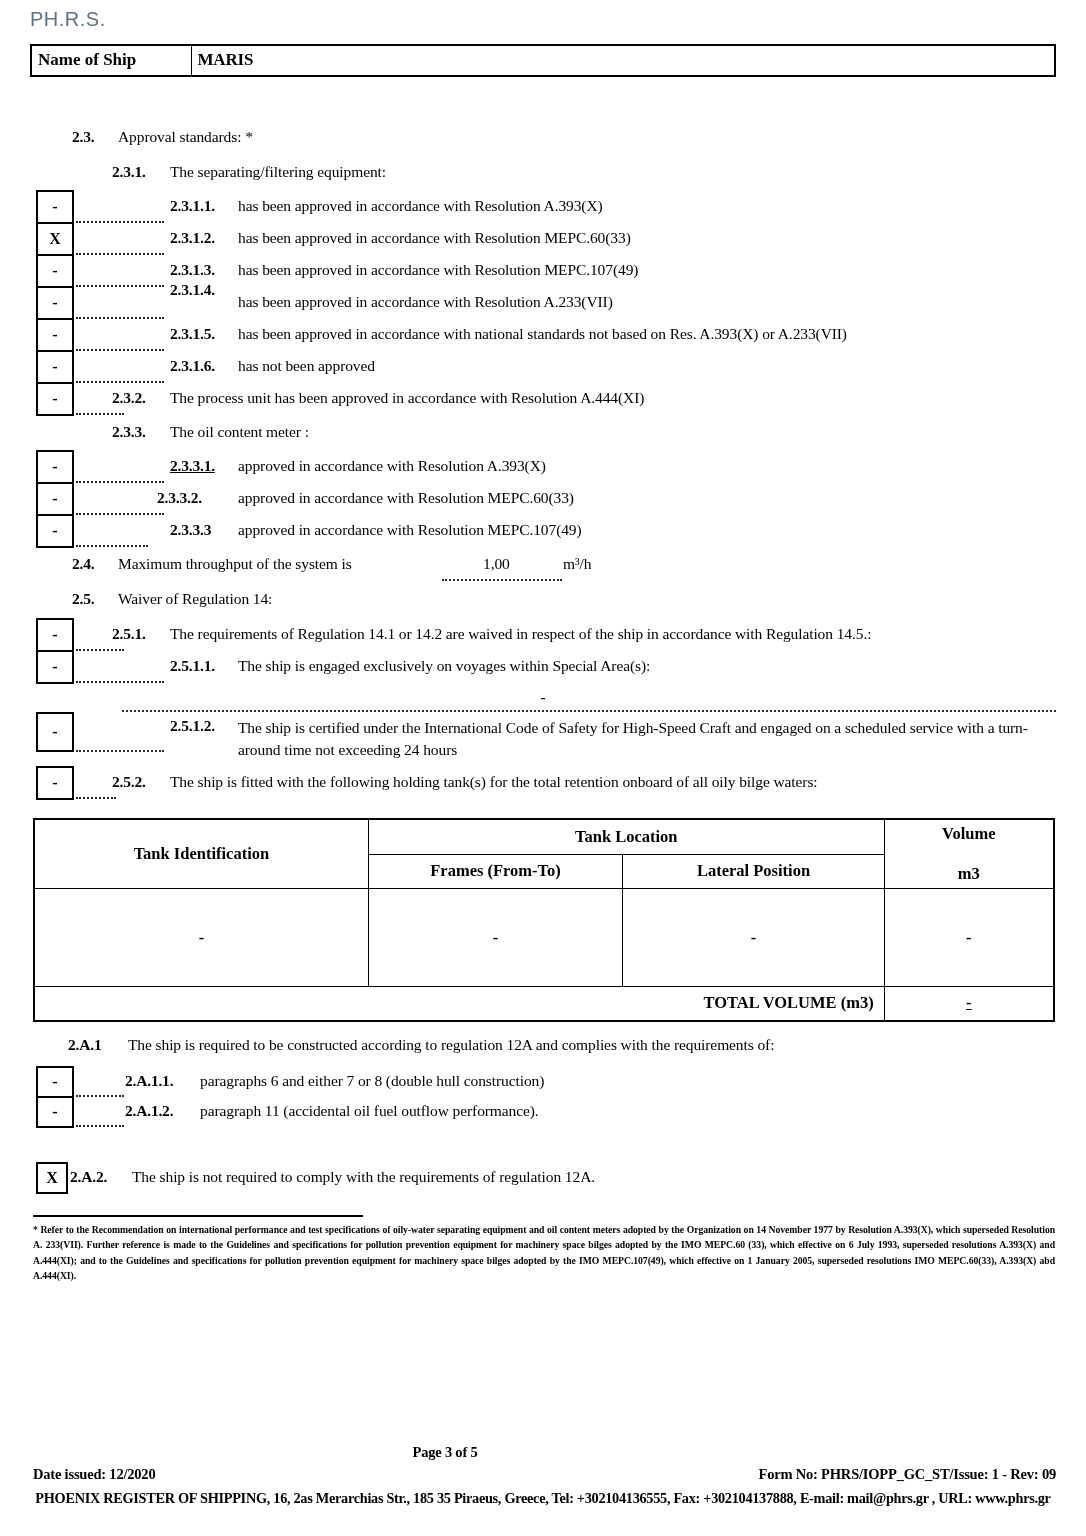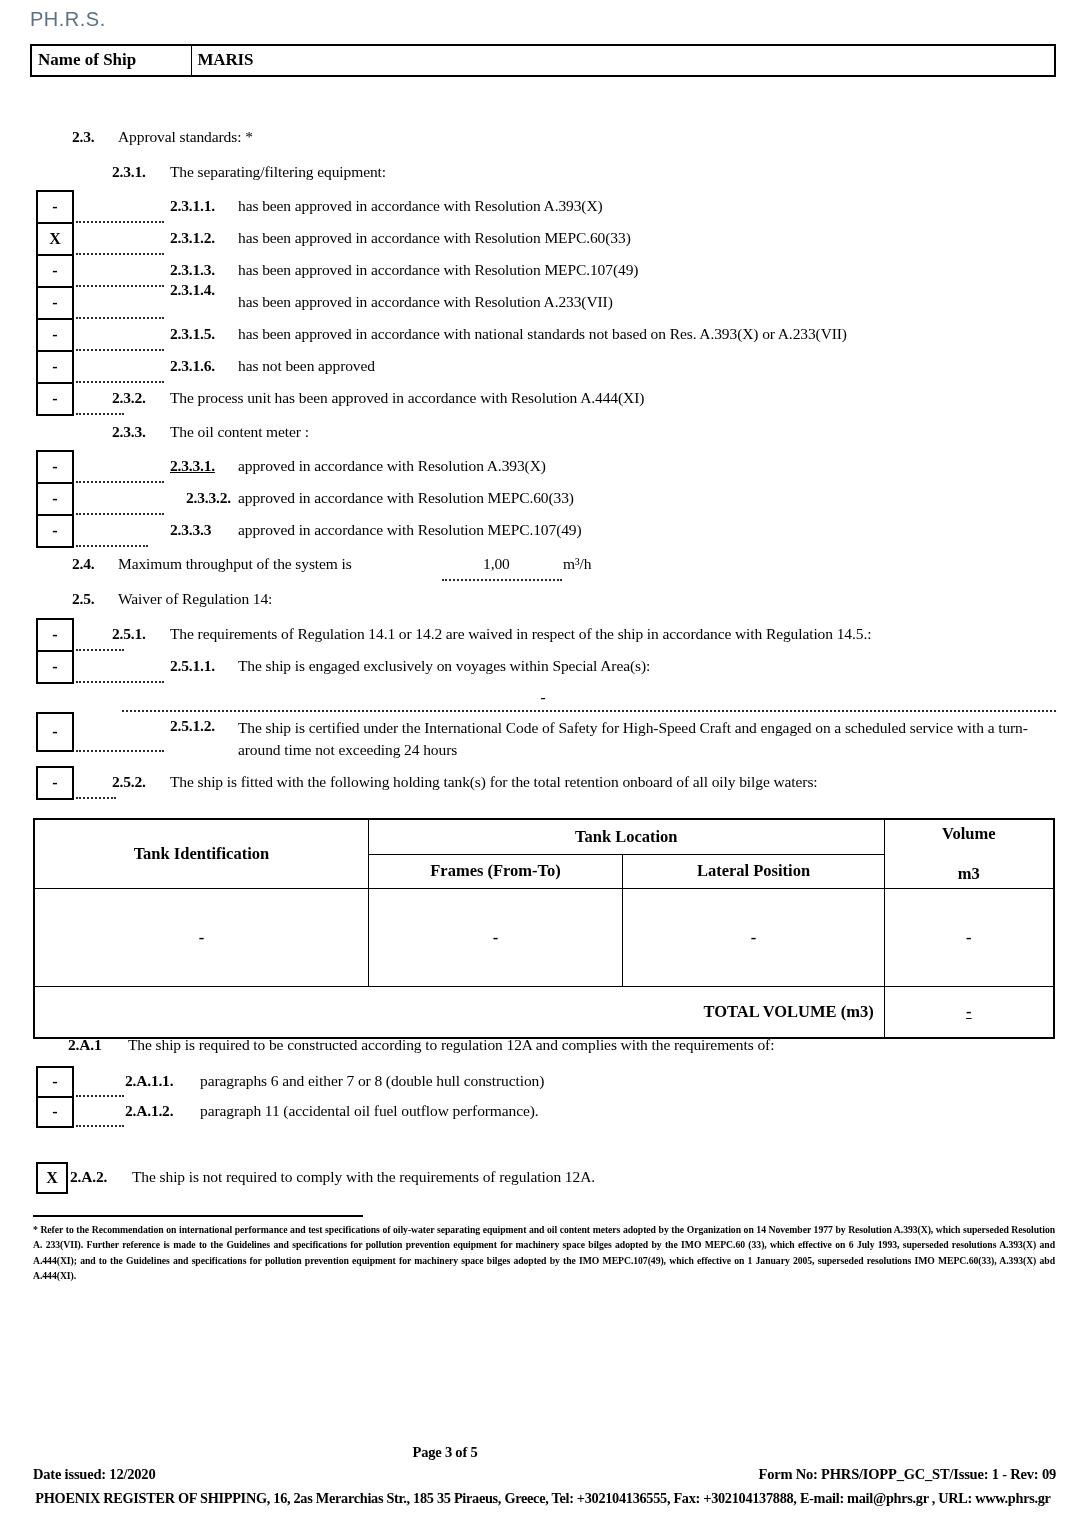--- a/index.html
+++ b/index.html
@@ -121,21 +121,21 @@
     border: 2px solid #000;
   }
   .tank-table th, .tank-table td {
     border: 1.5px solid #000;
     text-align: center;
     font-size: 16.5px;
     font-weight: bold;
     padding: 4px 20px;
   }
   .tank-table .tall { height: 98px; vertical-align: middle; font-weight: bold; }
-  .tank-table .tv { text-align: right; padding-right: 10px; height: 51px; }
+  .tank-table .tv { text-align: right; padding-right: 10px; height: 34px; }
   .tank-table .tvval { height: 34px; }
   .u { text-decoration: underline; }
 
   
   .footnote {
     position: absolute;
     left: 33px; top: 1222px;
     width: 1022px;
     font-size: 9.7px;
     line-height: 1.58;
@@ -229,21 +229,21 @@
     <div class="cb" style="top:482px; height:34px;">-</div>
     <div class="cb" style="top:514px; height:34px;">-</div>
 
     <div class="dots" style="left:76px; top:481px; width:88px;"></div>
     <div class="dots" style="left:76px; top:513px; width:88px;"></div>
     <div class="dots" style="left:76px; top:545px; width:72px;"></div>
 
     <div class="lbl-n" style="left:170px; top:457px;text-decoration:underline;">2.3.3.1.</div>
     <div class="lbl-t" style="left:238px; top:457px;">approved in accordance with Resolution A.393(X)</div>
 
-    <div class="lbl-n" style="left:186px; top:489px;">2.3.3.2.</div>
+    <div class="lbl-n" style="left:157px; top:489px;">2.3.3.2.</div>
     <div class="lbl-t" style="left:238px; top:489px;">approved in accordance with Resolution MEPC.60(33)</div>
 
     <div class="lbl-n" style="left:170px; top:521px;">2.3.3.3</div>
     <div class="lbl-t" style="left:238px; top:521px;">approved in accordance with Resolution MEPC.107(49)</div>
   </div>
 
   <div style="position:absolute; left:0; top:555px; width:1086px;">
     <div class="lbl-n" style="left:72px; top:0;text-align:center;">2.4.</div>
     <div class="lbl-t" style="left:118px; top:0;">Maximum throughput of the system is</div>
     <div class="lbl-t b" style="left:483px; top:0;">1,00</div>

